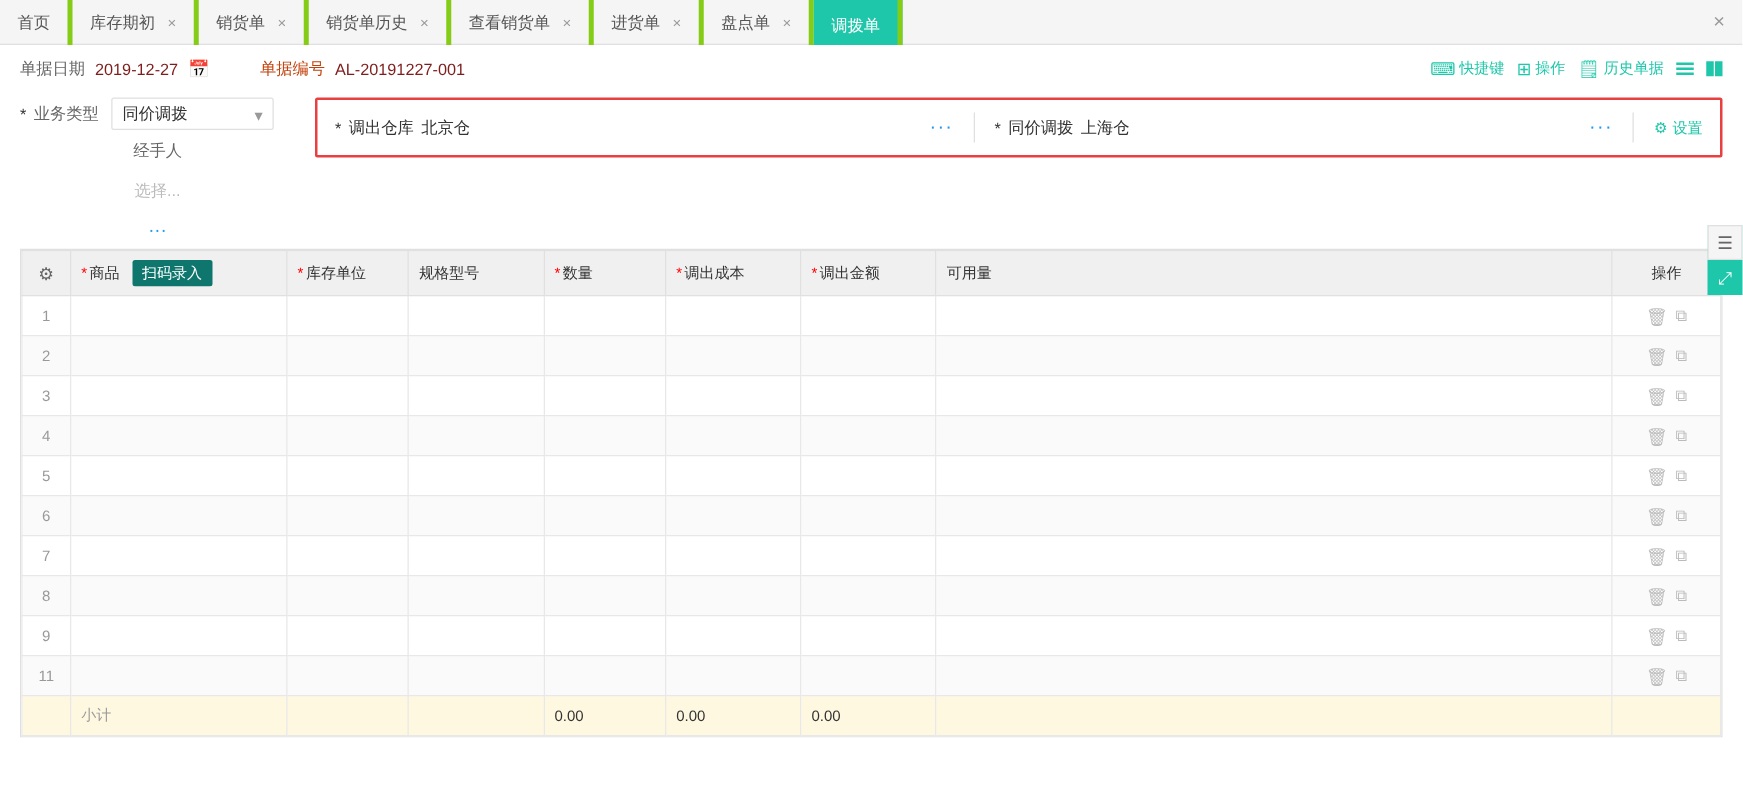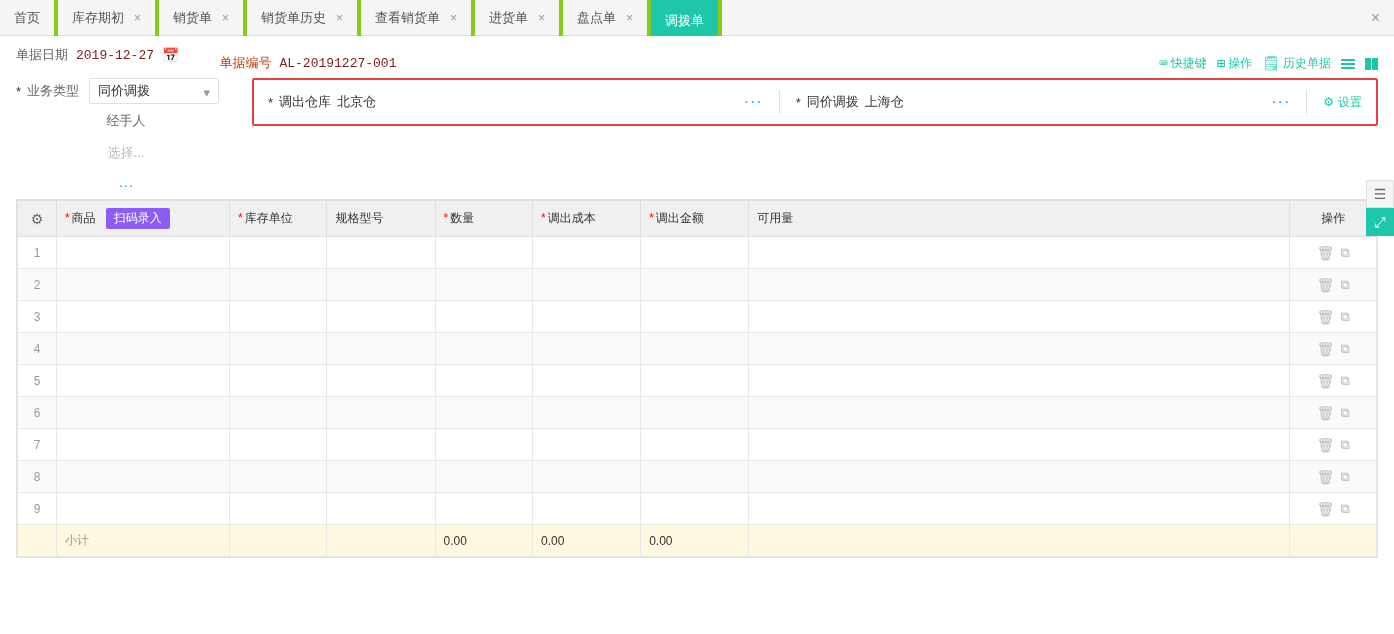--- a/index.html
+++ b/index.html
@@ -74,23 +74,22 @@
       cursor: pointer;
     }
     .form-id-label {
       margin-left: 24px;
       color: #c2410c;
     }
 
     
     .header-top-row {
       display: flex;
-      align-items: flex-end;
+      align-items: flex-start;
       padding: 10px 16px 6px 16px;
-      font-family: Liberation Mono, monospace;
     }
     .warehouse-divider {
       width: 1px;
       height: 24px;
       background: #e0e0e0;
       margin: 0 16px;
     }
     .settings-btn {
       display: flex;
       align-items: center;
@@ -174,21 +173,21 @@
       cursor: pointer;
       font-size: 14px;
     }
     .copy-icon { color: #bbb; cursor: pointer; font-size: 13px; }
 
     
     .gear-icon { color: #666; cursor: pointer; font-size: 14px; }
 
     
     .scan-btn {
-      background: #8b5cf6;
+      background: #0f766e;
       color: #fff;
       border: none;
       border-radius: 2px;
       padding: 2px 8px;
       font-size: 12px;
       cursor: pointer;
       white-space: nowrap;
     }
 
     
@@ -564,20 +563,36 @@
           <td></td>
           <td></td>
           <td>
             <div class="op-cell">
               <span class="op-icon">🗑</span>
               <span class="copy-icon">⧉</span>
             </div>
           </td>
         </tr>
 
+      <tr>
+          <td class="row-num">11</td>
+          <td></td>
+          <td></td>
+          <td></td>
+          <td></td>
+          <td></td>
+          <td></td>
+          <td></td>
+          <td>
+            <div class="op-cell">
+              <span class="op-icon">🗑</span>
+              <span class="copy-icon">⧉</span>
+            </div>
+          </td>
+        </tr>
 
       <tr class="subtotal-row">
         <td></td>
         <td><span class="subtotal-label">小计</span></td>
         <td></td>
         <td></td>
         <td><span class="subtotal-value">0.00</span></td>
         <td><span class="subtotal-value">0.00</span></td>
         <td><span class="subtotal-value">0.00</span></td>
         <td></td>

